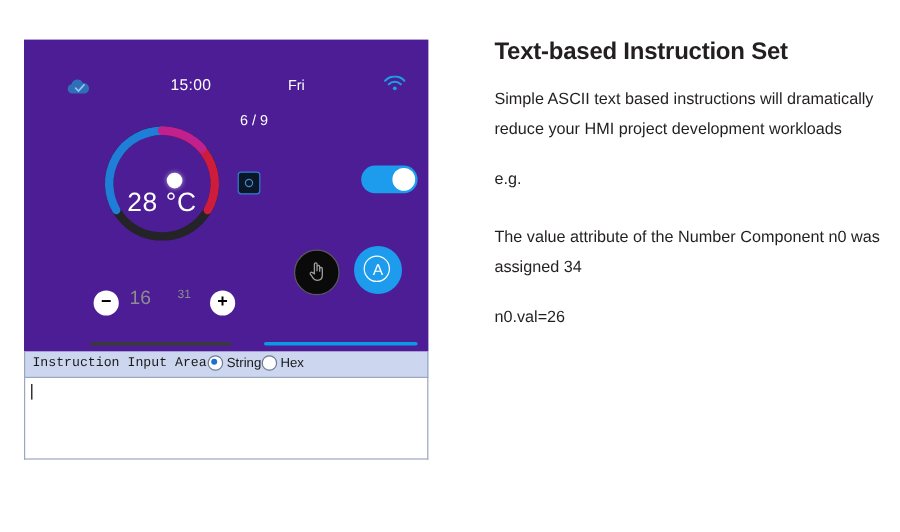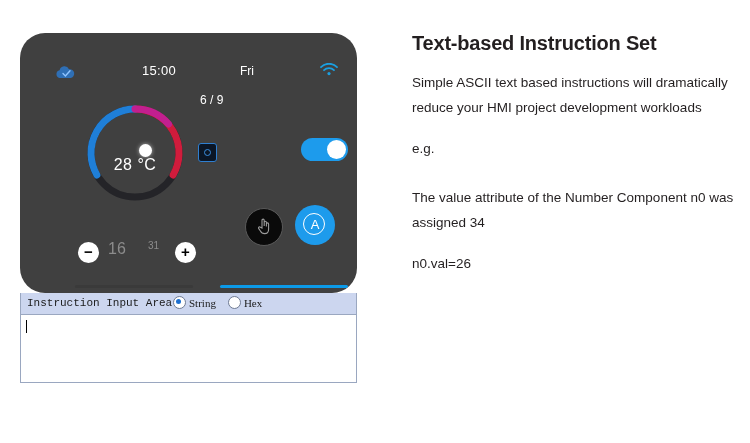--- a/index.html
+++ b/index.html
@@ -25,23 +25,22 @@
     left: 20px;
     top: 33px;
     width: 337px;
     height: 352px;
   }
 
   .screen {
     position: relative;
     width: 337px;
     height: 260px;
-    background: #404040;
+    background: #4c1d95;
     overflow: hidden;
-    border-radius: 25px;
   }
 
   
   .status-bar {
     position: absolute;
     left: 0; top: 0;
     width: 337px;
     height: 40px;
   }
   .cloud-icon {
@@ -104,21 +103,21 @@
     background: #ffffff;
     box-shadow: 0 0 4px rgba(255,255,255,0.6);
   }
   .dial-value {
     position: absolute;
     left: 0;
     top: 58px;
     width: 110px;
     text-align: center;
     color: #ffffff;
-    font-size: 16px;
+    font-size: 22px;
     letter-spacing: 0.5px;
   }
 
   .sq-icon {
     position: absolute;
     left: 178px;
     top: 110px;
     width: 17px;
     height: 17px;
     border: 1px solid #2f7fd0;
@@ -264,22 +263,22 @@
     font-family: "Liberation Mono", monospace;
     font-size: 11px;
     color: #1a1a1a;
   }
   .radio-group {
     position: absolute;
     left: 152px;
     top: 3px;
     display: flex;
     align-items: center;
-    gap: 12px;
-    font-family: Liberation Serif, serif;
+    gap: 0;
+    font-family: Liberation Sans, sans-serif;
     font-size: 11px;
     color: #1a1a1a;
   }
   .radio {
     display: inline-block;
     width: 11px;
     height: 11px;
     border-radius: 50%;
     border: 1px solid #6e7a93;
     background: #ffffff;

